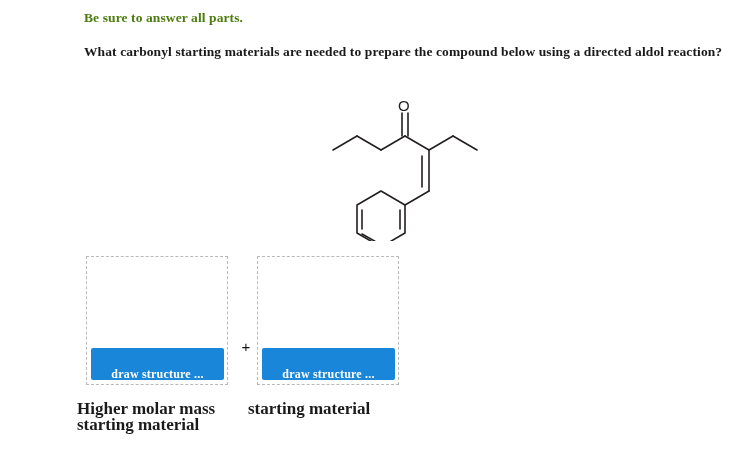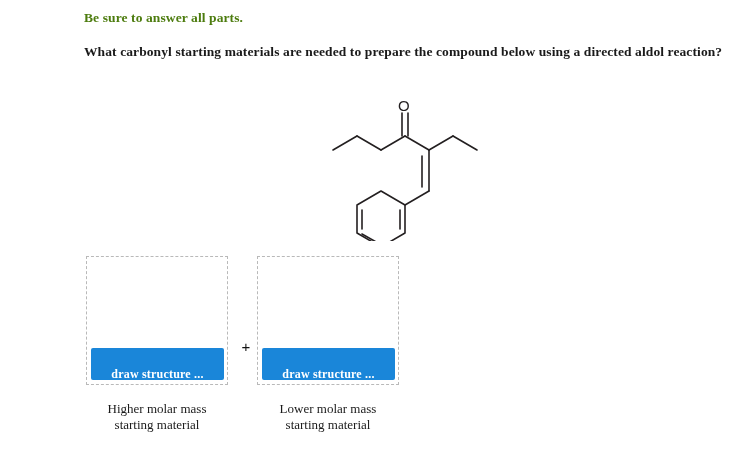--- a/index.html
+++ b/index.html
@@ -111,24 +111,23 @@
     text-align: center;
     font-family: "Liberation Sans", "DejaVu Sans", sans-serif;
     font-size: 15px;
     color: #111111;
   }
 
   .caption {
     position: absolute;
     top: 145px;
     width: 160px;
-    text-align: center;
     font-family: "Liberation Serif", "DejaVu Serif", serif;
-    font-weight: normal;
-    font-size: 13px;
+    font-weight: bold;
+    font-size: 17px;
     line-height: 16px;
     color: #1a1a1a;
   }
   .caption.left  { left: -9px; }
   .caption.right { left: 162px; }
 </style>
 </head>
 <body>
 
 <div class="prompt-block">
@@ -182,17 +181,16 @@
   <div class="drop-box right">
     <button class="draw-button">draw structure ...</button>
   </div>
 
   <div class="caption left">
     <div>Higher molar mass</div>
     <div>starting material</div>
   </div>
 
   <div class="caption right">
-    <div>Lower molar mass</div>
     <div>starting material</div>
   </div>
 
 </div>
 
 </body></html>

